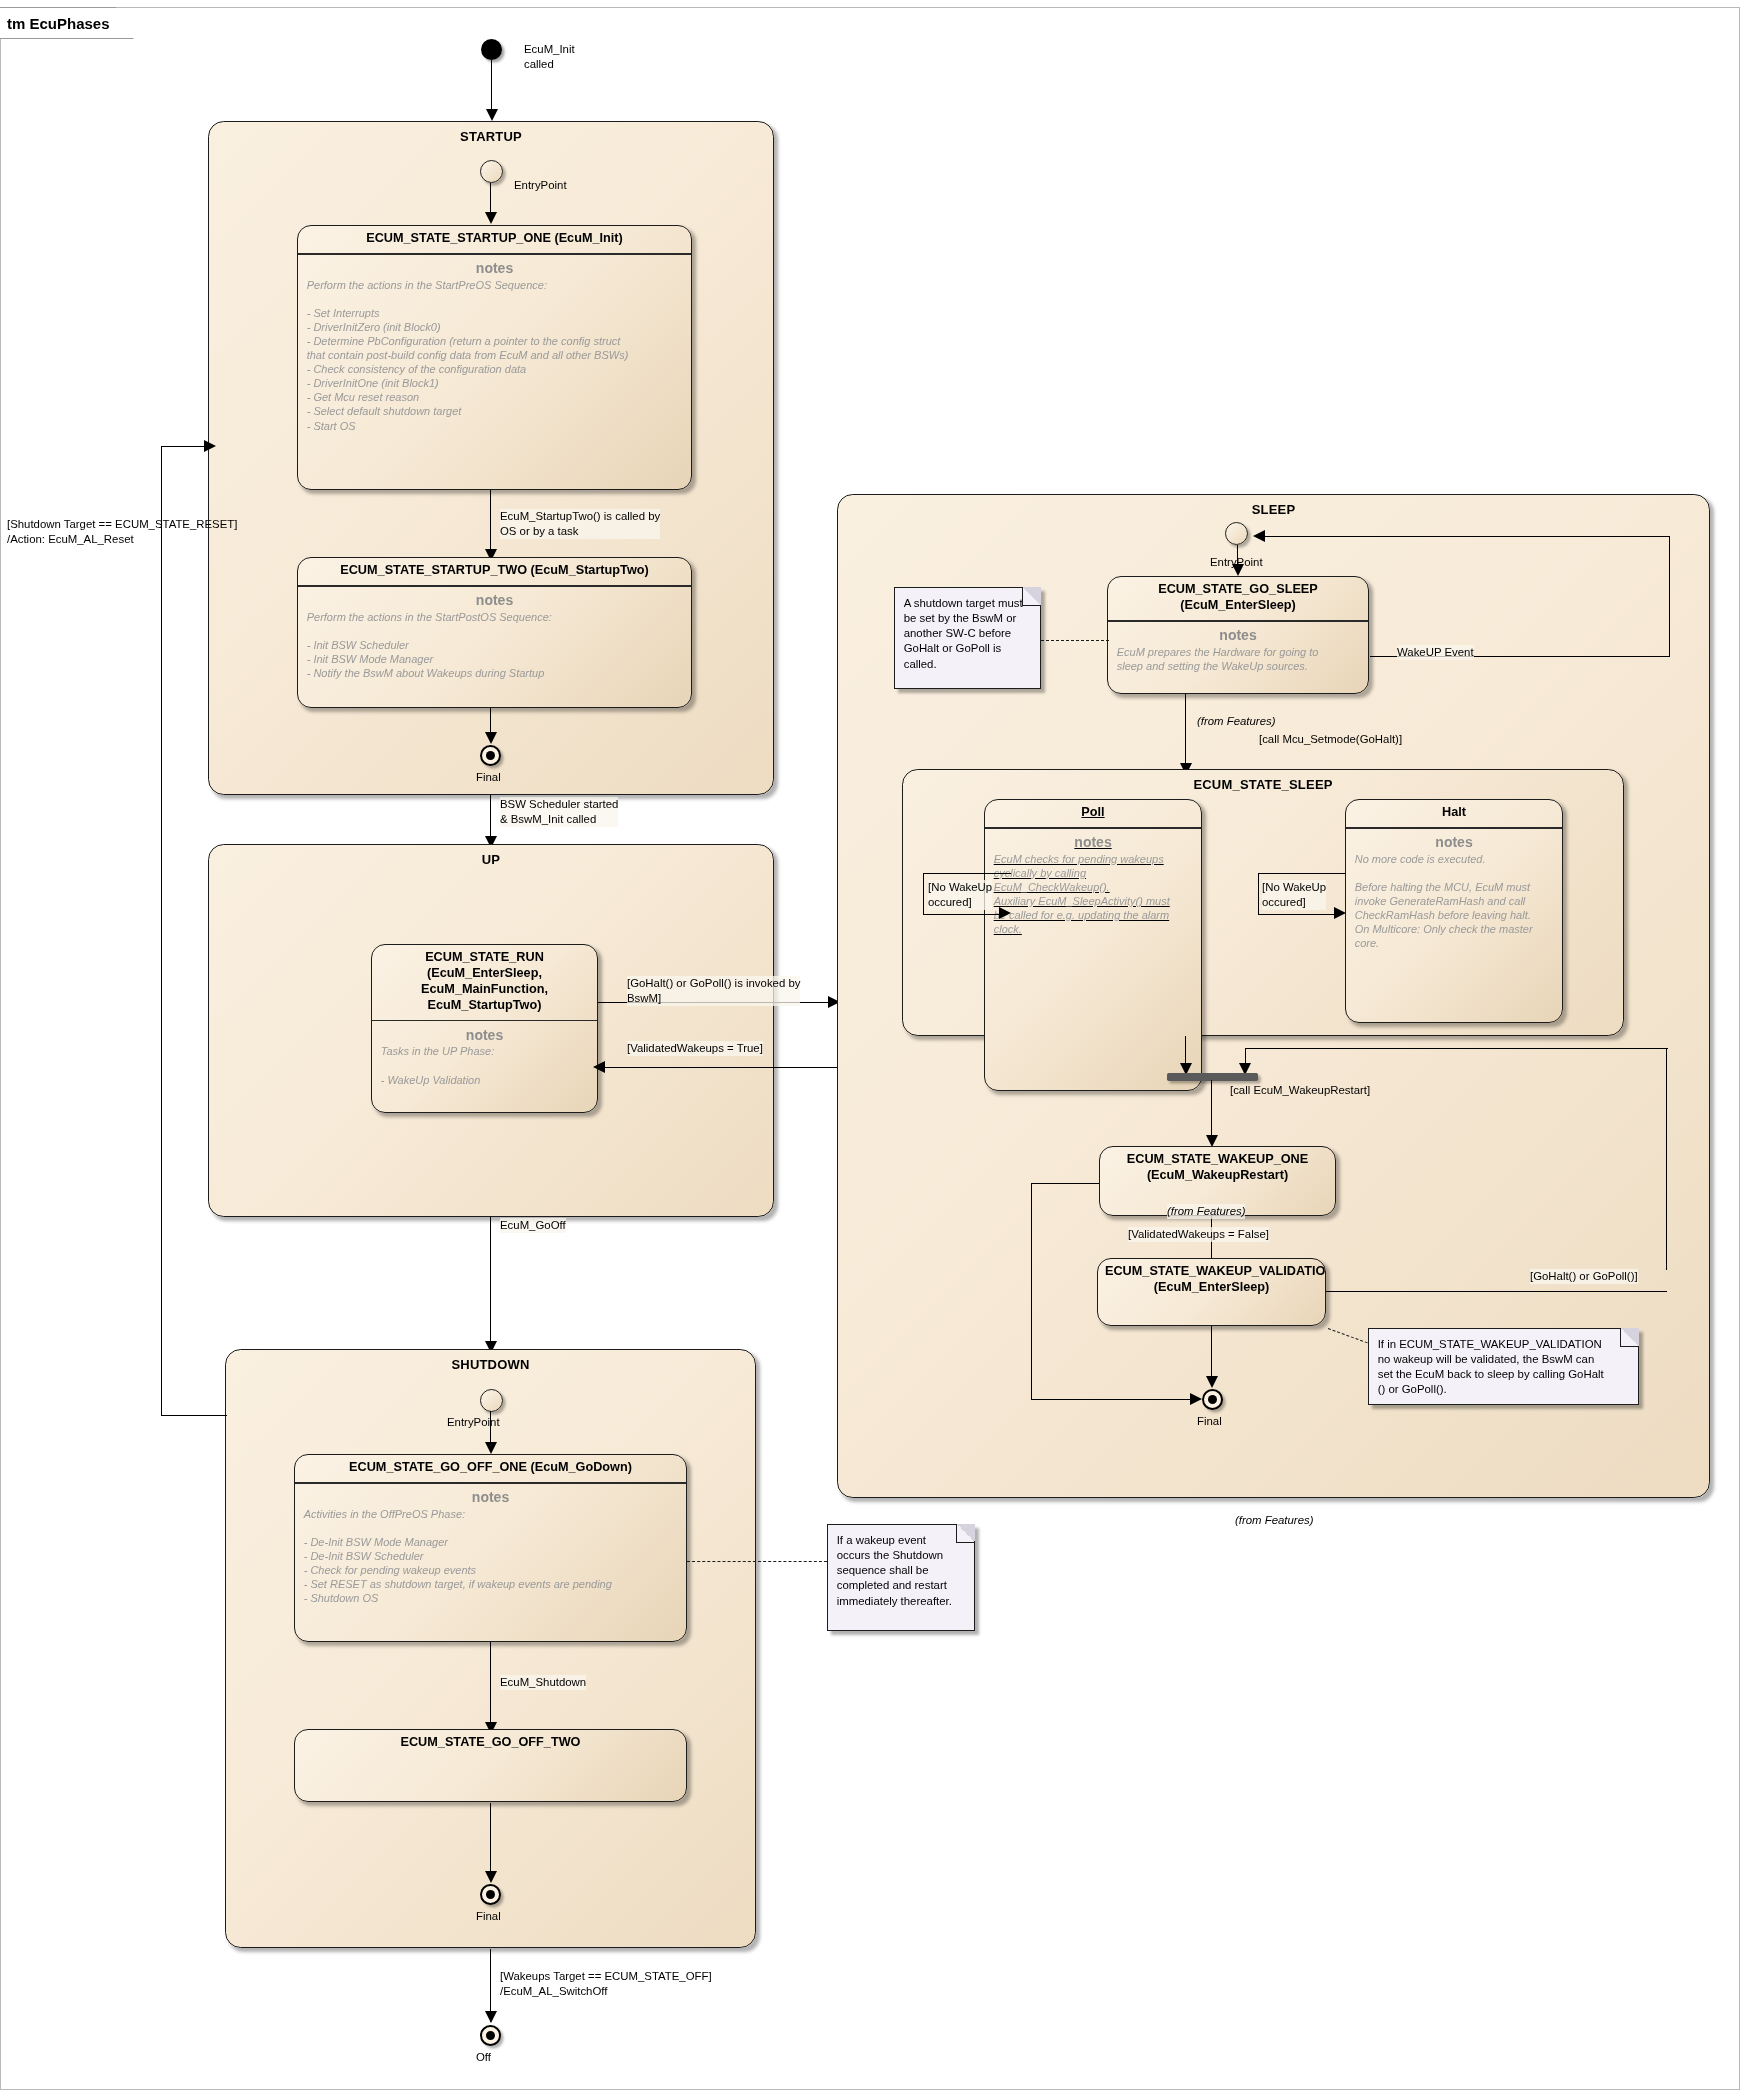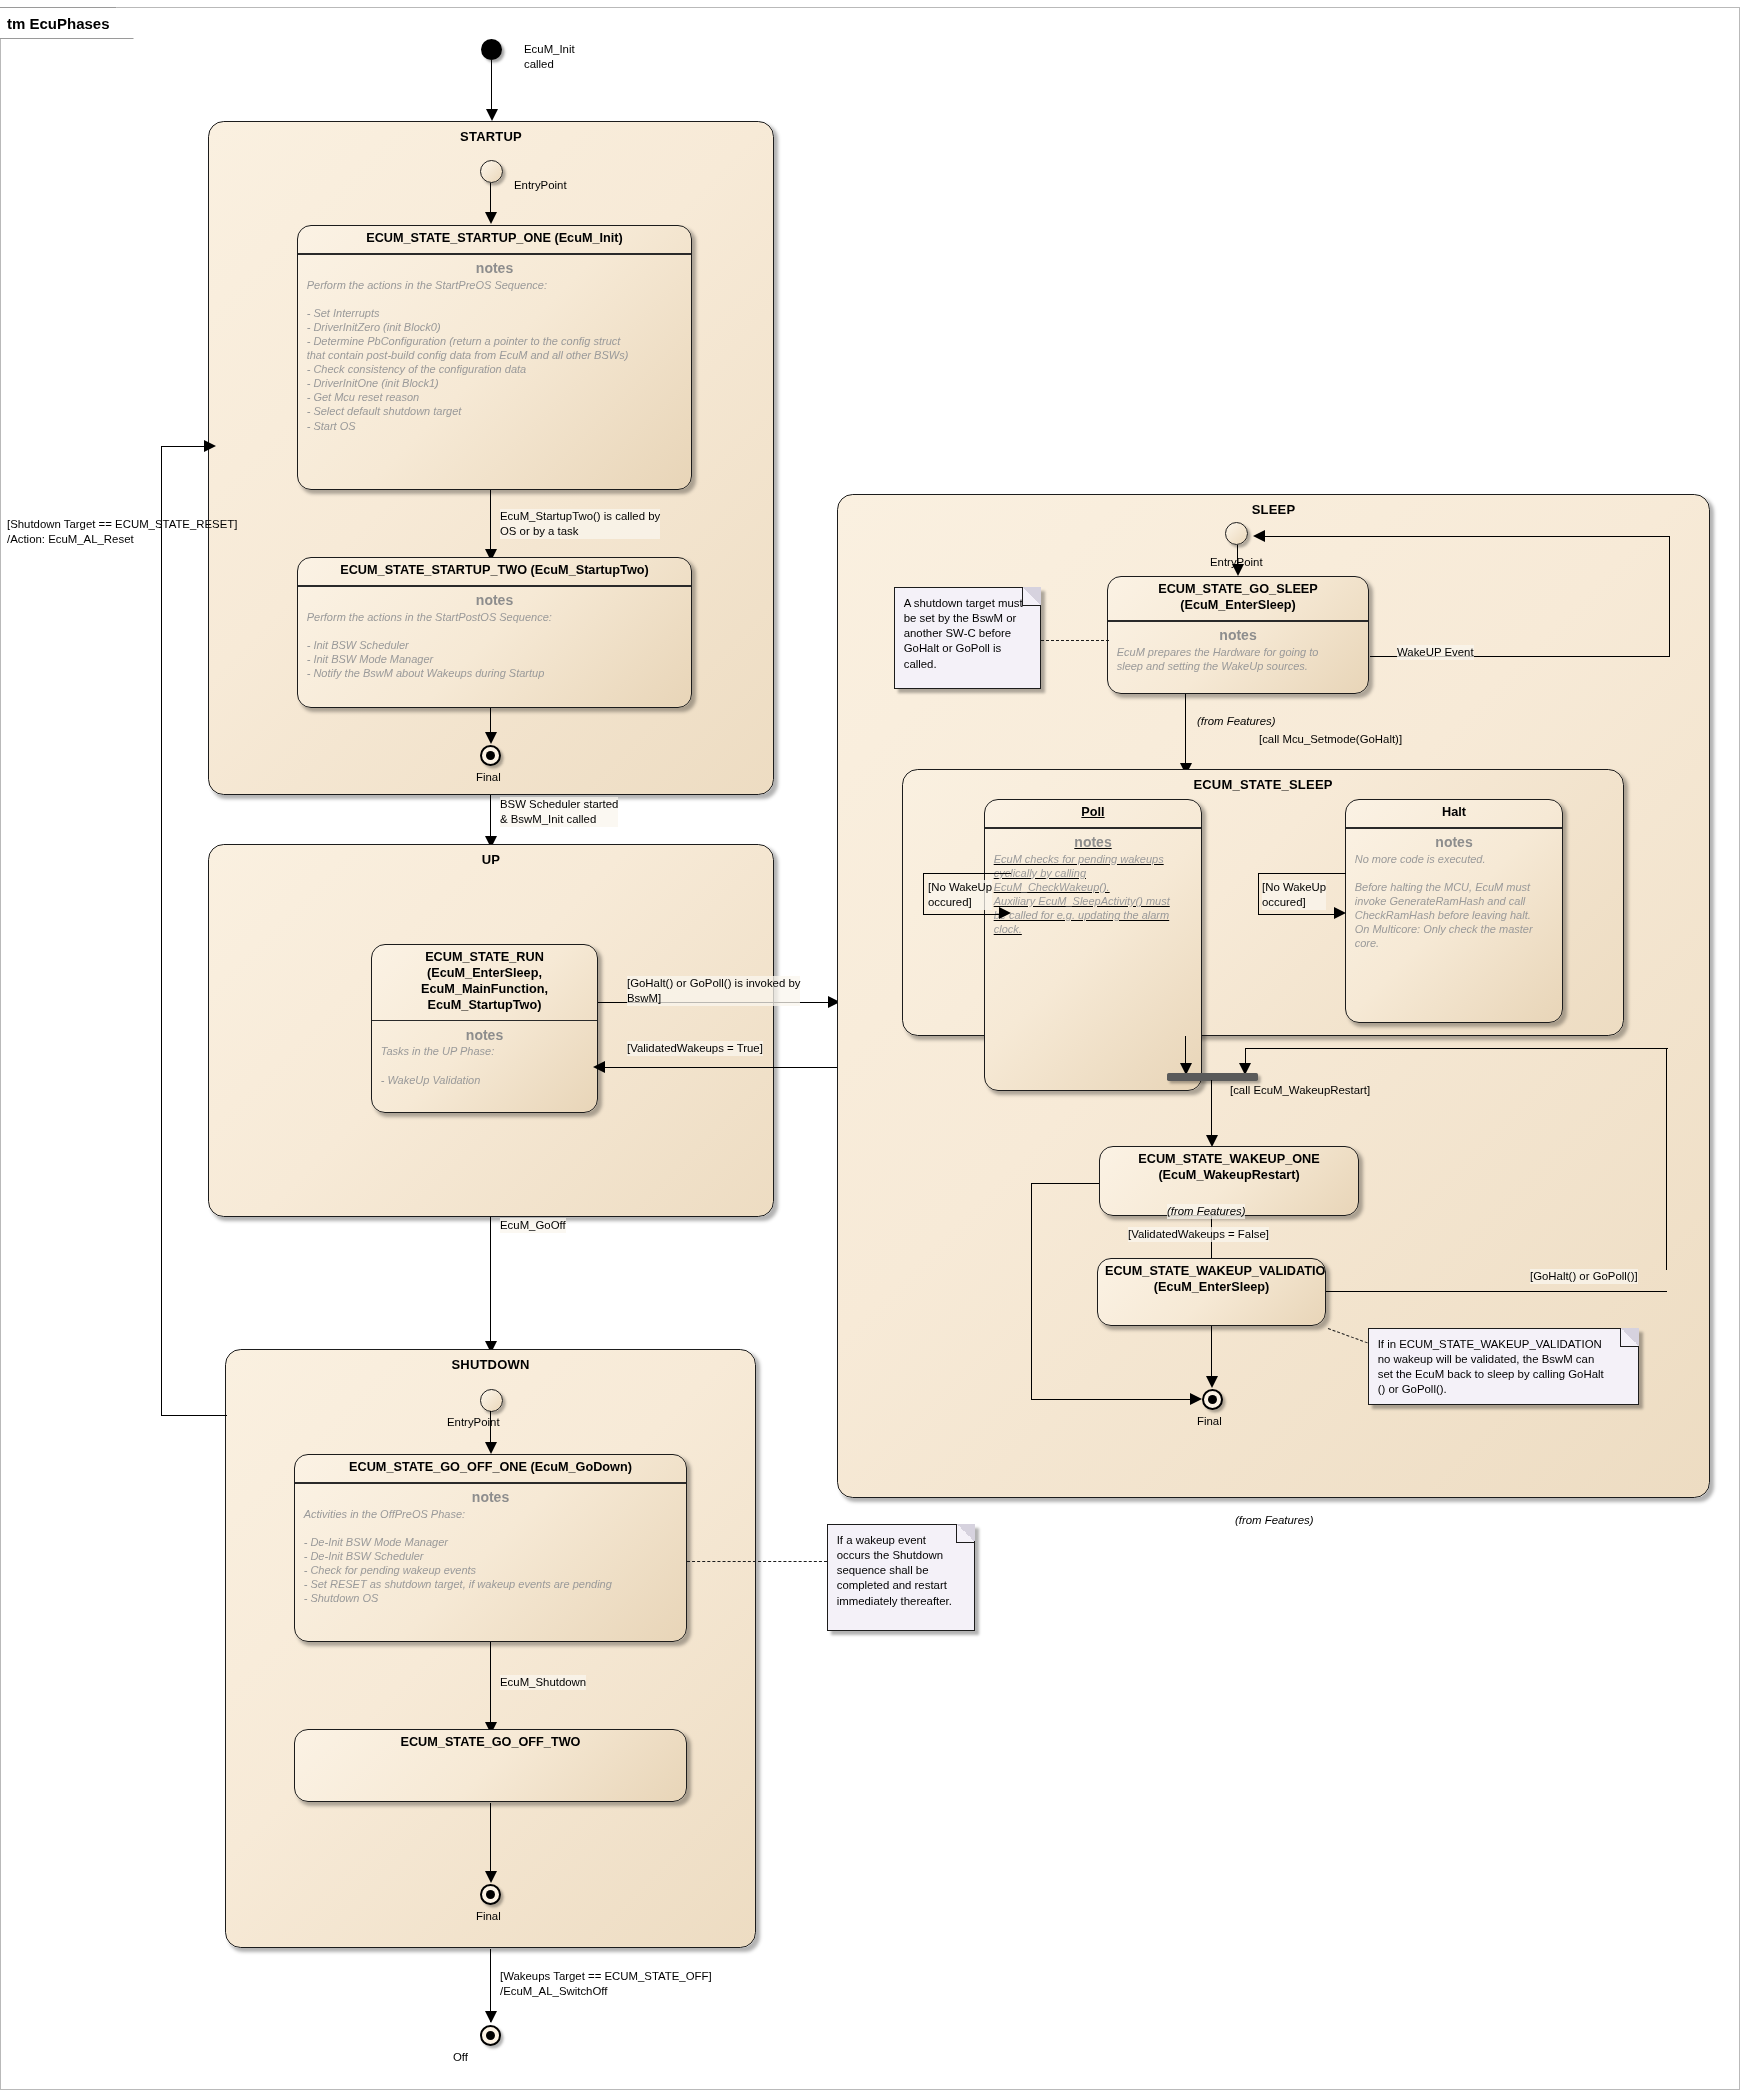--- a/index.html
+++ b/index.html
@@ -209,21 +209,21 @@
   <div class="ln lnv" style="left:490px;top:1803px;height:78px;"></div>
   <div class="arrow-d" style="left:485px;top:1871px;"></div>
   <div class="final-node" style="left:480px;top:1884px;"></div>
   <div class="lbl" style="left:476px;top:1909px;">Final</div>
 
   <div class="ln lnv" style="left:490px;top:1949px;height:73px;"></div>
   <div class="arrow-d" style="left:485px;top:2011px;"></div>
   <div class="lbl" style="left:500px;top:1969px;">[Wakeups Target == ECUM_STATE_OFF]
 /EcuM_AL_SwitchOff</div>
   <div class="final-node" style="left:480px;top:2025px;"></div>
-  <div class="lbl" style="left:453px;top:2050px;">Off</div>
+  <div class="lbl" style="left:476px;top:2050px;">Off</div>
 
   <div class="ln lnv" style="left:161px;top:446px;height:969px;"></div>
   <div class="ln lnh" style="left:161px;top:1415px;width:66px;"></div>
   <div class="ln lnh" style="left:161px;top:446px;width:52px;"></div>
   <div class="arrow-r" style="left:204px;top:440px;"></div>
   <div class="lbl" style="left:7px;top:517px;">[Shutdown Target == ECUM_STATE_RESET]
 /Action: EcuM_AL_Reset</div>
 
   <div class="region" style="left:837px;top:494px;width:873px;height:1004px;">
     <div class="region-title">SLEEP</div>
@@ -318,21 +318,21 @@
   <div class="ln lnh" style="left:1245px;top:1048px;width:423px;"></div>
   <div class="ln lnv" style="left:1666px;top:1048px;height:222px;"></div>
   <div class="arrow-d" style="left:1239px;top:1063px;"></div>
 
   <div class="bar" style="left:1167px;top:1073px;width:91px;"></div>
 
   <div class="ln lnv" style="left:1211px;top:1080px;height:63px;"></div>
   <div class="arrow-d" style="left:1206px;top:1135px;"></div>
   <div class="lbl" style="left:1230px;top:1083px;">[call EcuM_WakeupRestart]</div>
 
-  <div class="state" style="left:1099px;top:1146px;width:260px;height:70px;">
+  <div class="state" style="left:1099px;top:1146px;width:237px;height:70px;">
     <div class="state-hdr">ECUM_STATE_WAKEUP_ONE
 (EcuM_WakeupRestart)</div>
   </div>
 
   <div class="ln lnv" style="left:1211px;top:1216px;height:58px;"></div>
   <div class="arrow-d" style="left:1206px;top:1265px;"></div>
   <div class="lbl ital bg" style="left:1167px;top:1204px;">(from Features)</div>
   <div class="lbl bg" style="left:1128px;top:1227px;">[ValidatedWakeups = False]</div>
 
   <div class="state" style="left:1097px;top:1258px;width:229px;height:68px;">

